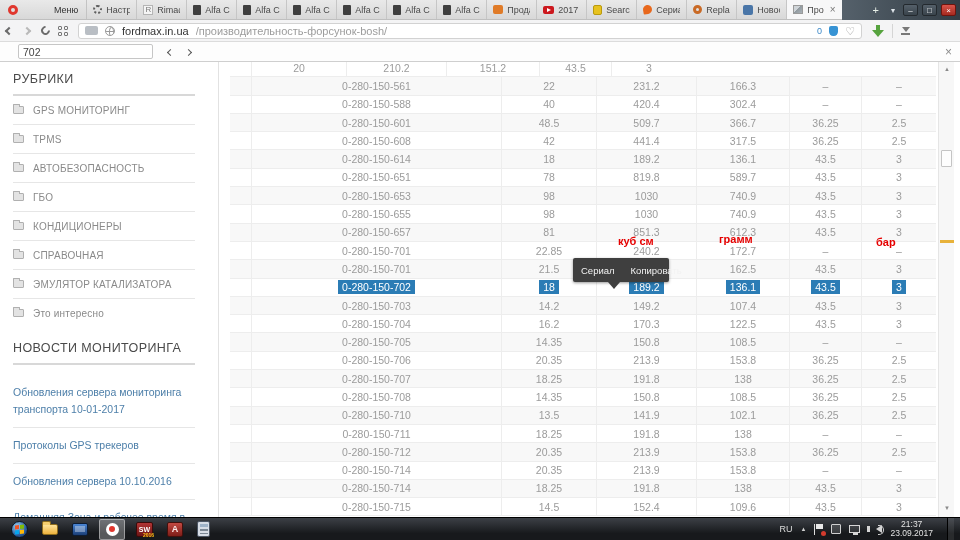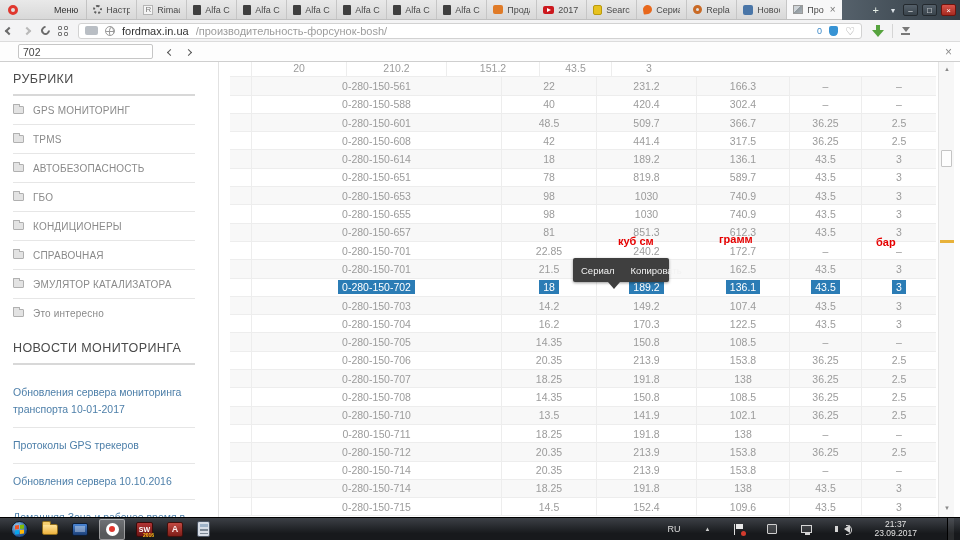--- a/index.html
+++ b/index.html
@@ -152,21 +152,21 @@
   .opera-task .ring { width:5px; height:5px; border:3px solid #e0372e; border-radius:50%; }
   .sw-ico { width:17px; height:15px; background:linear-gradient(#b23535,#6e1515); border:1px solid #3c0a0a; border-radius:2px;
     color:#fff; font-size:7px; font-weight:bold; display:flex; align-items:center; justify-content:center; }
   .sw-year { position:absolute; right:-2px; bottom:-2px; font-size:5px; color:#ffc61a; font-weight:bold; }
   .acad-ico { width:16px; height:15px; background:linear-gradient(#c34a42,#7e1d18); border:1px solid #44100c; border-radius:2px;
     color:#fce9e7; font-size:9px; font-weight:bold; display:flex; align-items:center; justify-content:center; }
   .calc-ico { width:13px; height:16px; background:#d7dde6; border:1px solid #4b5563; border-radius:2px; }
   .calc-ico::before { content:""; position:absolute; left:2px; top:2px; width:8px; height:3px; background:#9fb3c8; }
   .calc-ico::after { content:""; position:absolute; left:2px; top:7px; width:8px; height:7px;
     background:repeating-linear-gradient(#7b8794 0 1.5px,transparent 1.5px 3.5px); }
-  #tray { margin-left:auto; display:flex; align-items:center; gap:24px; padding-right:2px; }
+  #tray { margin-left:auto; display:flex; align-items:center; gap:8px; padding-right:2px; }
   .tray-lang { color:#ddd; font-size:9px; }
   .tray-up { color:#cfcfcf; font-size:6px; }
   .flag-ico { width:9px; height:11px; border-left:1px solid #ddd; position:relative; }
   .flag-ico::before { content:""; position:absolute; left:1px; top:0; width:7px; height:5px; background:#e8e8e8; }
   .flag-ico::after { content:""; position:absolute; right:-3px; bottom:-1px; width:5px; height:5px; background:#d23b2e; border-radius:50%; }
   .gadget-ico { width:10px; height:10px; border:1px solid #cfcfcf; background:rgba(255,255,255,.15); border-radius:1px; }
   .net-ico { width:11px; height:8px; border:1px solid #d5d5d5; background:rgba(255,255,255,.1); }
   .net-ico::after { content:""; position:absolute; left:3px; bottom:-3px; width:5px; height:2px; background:#d5d5d5; }
   .vol-ico { width:0; height:0; border-top:4px solid transparent; border-bottom:4px solid transparent; border-right:6px solid #d5d5d5; position:relative; }
   .vol-ico::before { content:""; position:absolute; left:-9px; top:-3px; width:3px; height:6px; background:#d5d5d5; }

